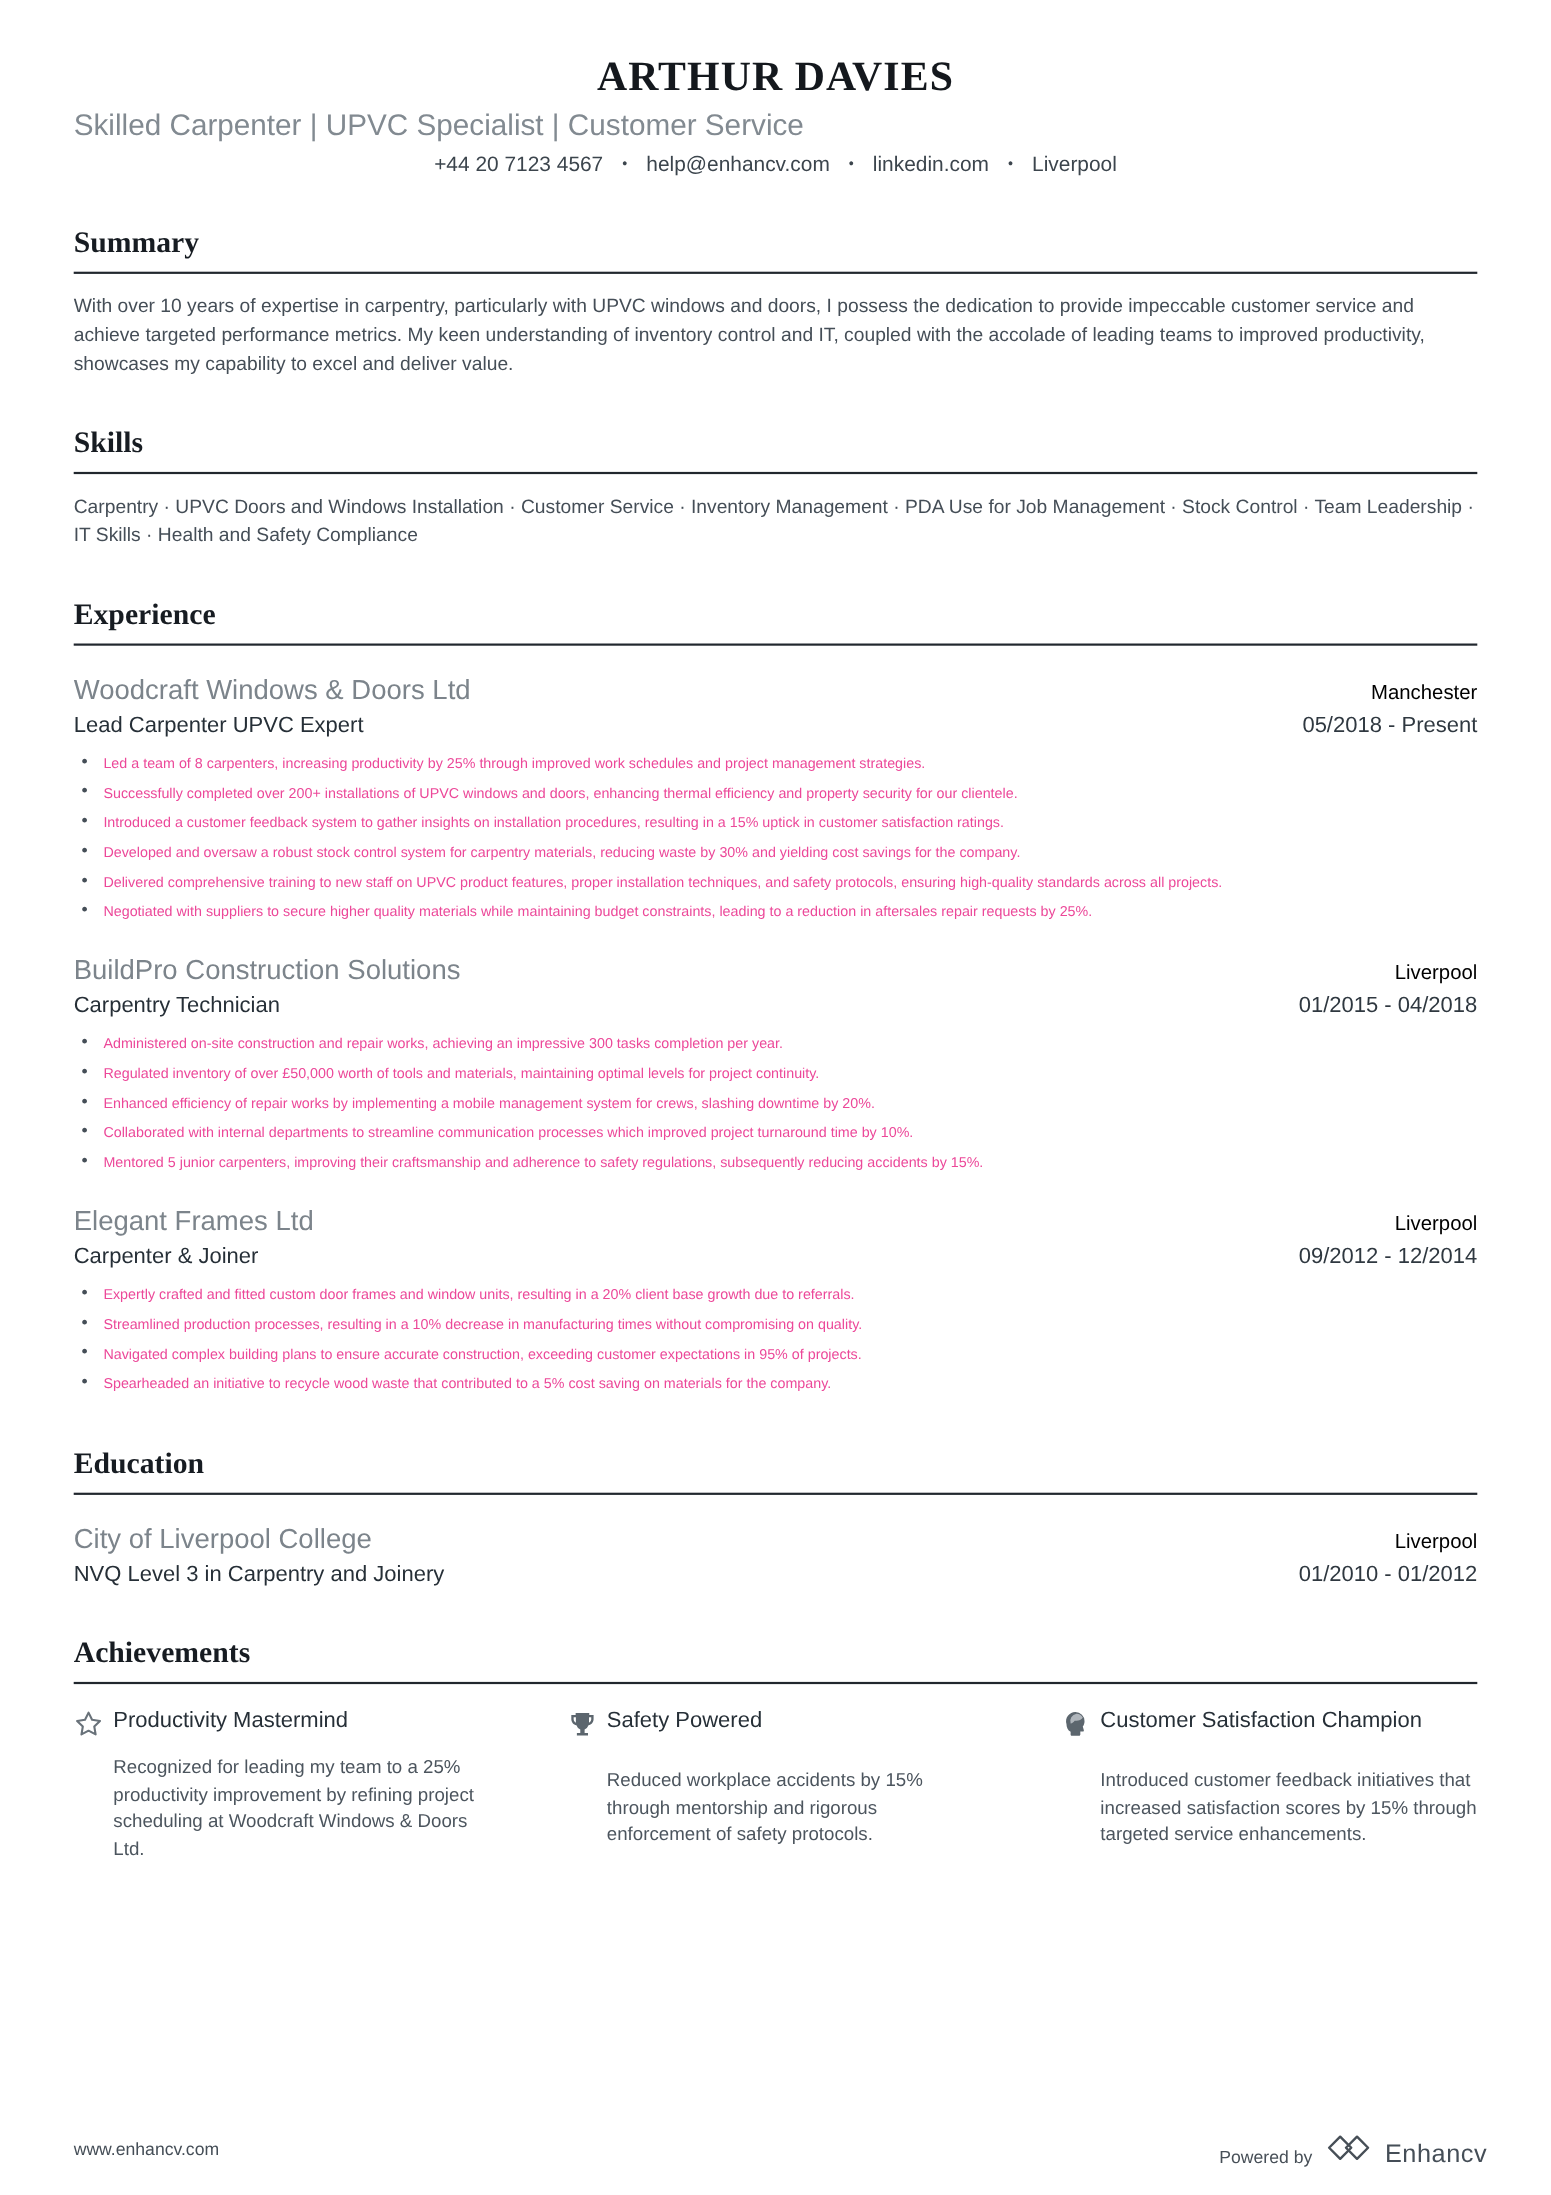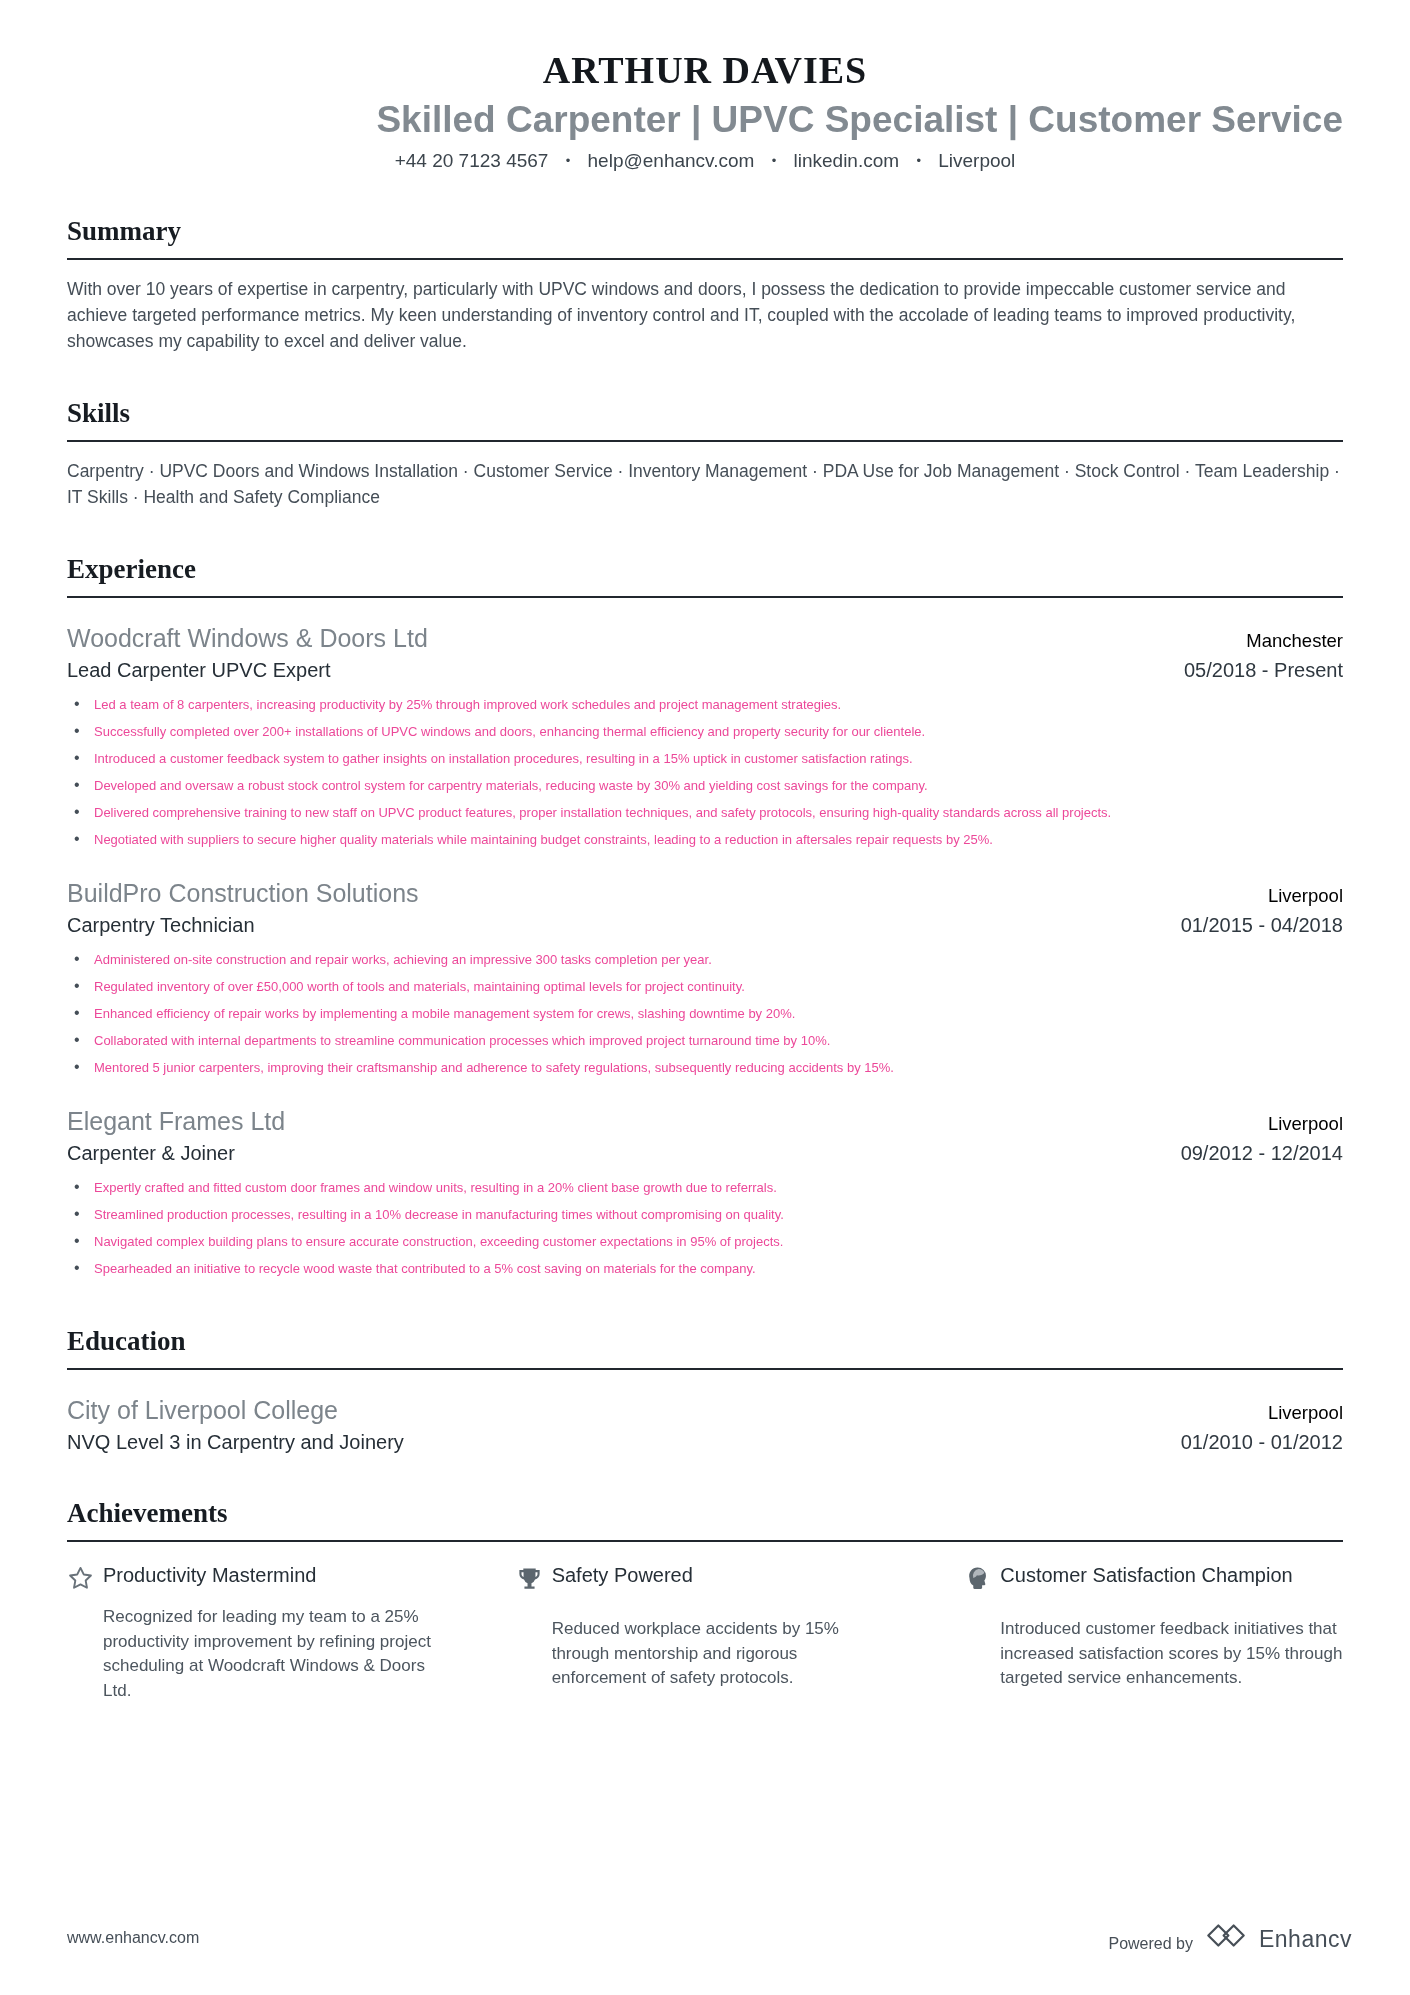--- a/index.html
+++ b/index.html
@@ -7,21 +7,21 @@
   .page {
     width:1410px; height:1995px; margin:0 auto; position:relative;
     background:#ffffff; padding:48px 67px 10px 67px;
     font-family:"Liberation Sans", sans-serif; color:#454e57;
   }
   
   .name {
     text-align:center; font-family:"Liberation Serif", serif;
     font-weight:700; font-size:38px; color:#14181d; letter-spacing:1px;
   }
-  .tagline { text-align:right; font-size:37px; color:#828a91; margin-top:7px; font-weight:700; }
+  .tagline { text-align:left; font-size:27px; color:#828a91; margin-top:7px; font-weight:400; }
   .contact-line { text-align:center; font-size:19px; color:#3c454d; margin-top:9px; }
   .contact-line > span { display:inline-block; }
   .contact-sep { font-size:13px; margin:0 12px; vertical-align:2px; color:#3c454d; }
   
   .section { margin-top:44px; }
   .section-title {
     text-align:left; font-family:"Liberation Serif", serif;
     font-weight:700; font-size:27px; color:#171c22; margin-bottom:11px;
   }
   .section-rule { border:none; border-top:2.5px solid #21272e; margin:0; }
@@ -37,21 +37,21 @@
   .bullet { position:relative; padding-left:27px; font-size:13px; line-height:26px; color:#ec4899; margin-top:1px; }
   .bullet::before { content:"\2022"; position:absolute; left:7px; top:-1px; font-size:16px; color:#454e57; }
   
   .ach-grid { display:grid; grid-template-columns:1fr 1fr 1fr; column-gap:70px; margin-top:20px; }
   .ach-item { display:grid; grid-template-columns:36px 1fr; }
   .ach-icon { grid-column:1; padding-top:3px; }
   .ach-title { grid-column:2; font-size:20px; line-height:26px; color:#262f37; }
   .ach-desc { grid-column:2; font-size:17px; line-height:24.5px; color:#4c555e; margin-top:9px; }
   
   .footer {
-    position:absolute; left:67px; right:58px; bottom:42px;
+    position:absolute; left:67px; right:58px; bottom:24px;
     display:flex; justify-content:space-between; align-items:center;
   }
   .footer-site { font-size:16px; color:#474f57; }
   .powered { display:flex; align-items:flex-end; gap:11px; }
   .powered-label { font-size:16px; color:#474f57; }
   .brand { font-size:23px; color:#474f57; letter-spacing:0.5px; }
   a.plain { color:inherit; text-decoration:none; cursor:pointer; }
 </style>
 </head>
 <body>

